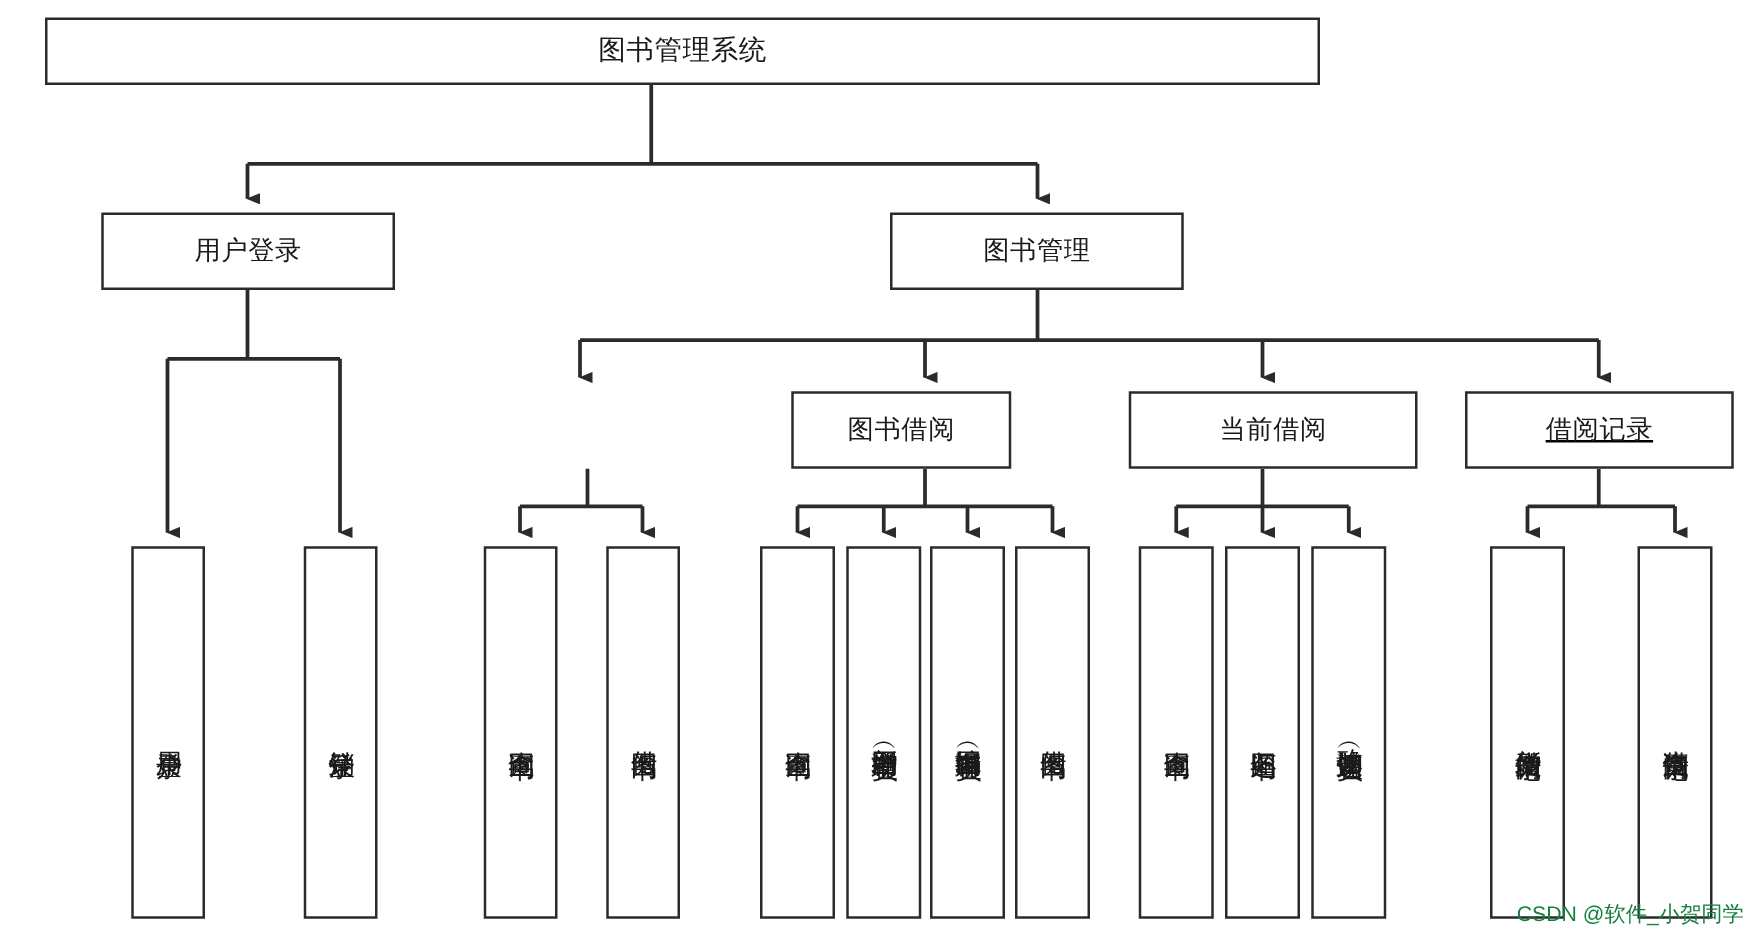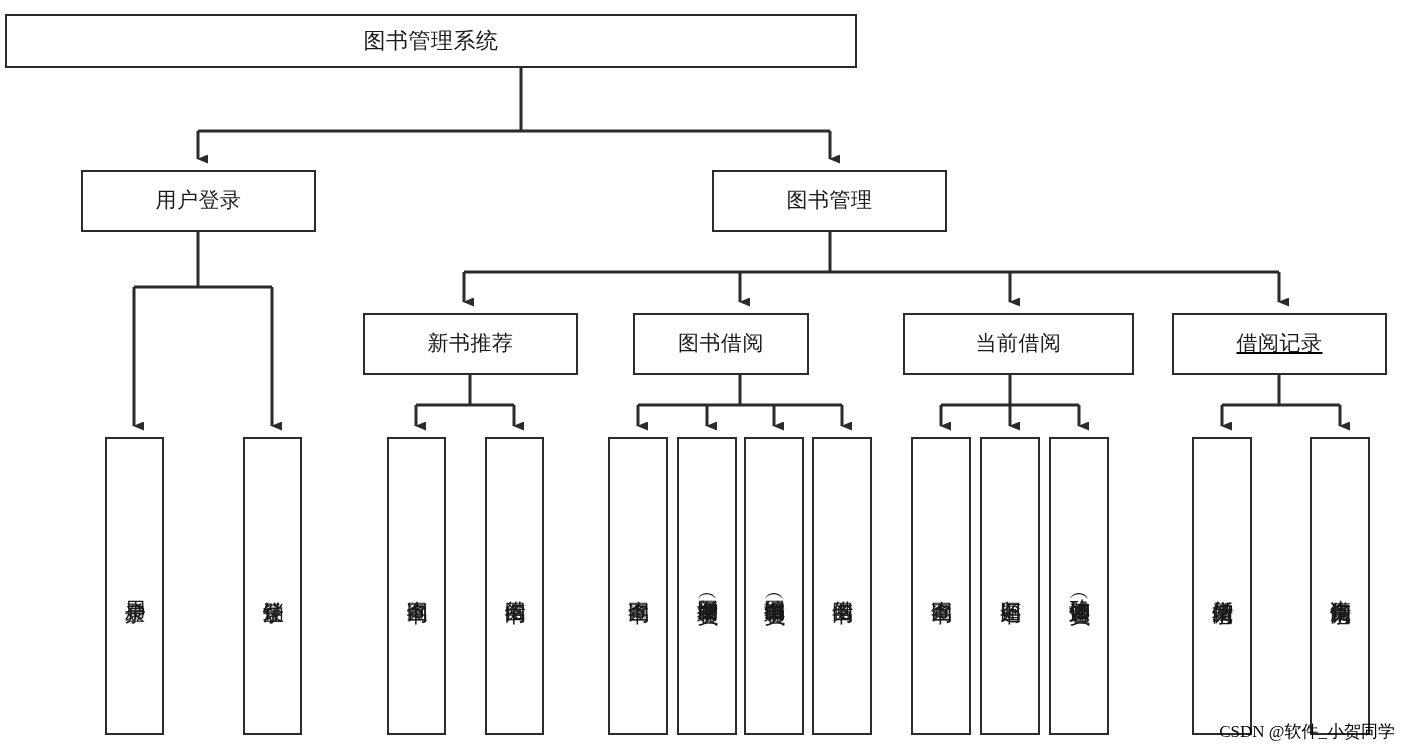--- a/index.html
+++ b/index.html
@@ -54,23 +54,23 @@
     font-size: 21px;
     letter-spacing: 1px;
   }
   .root-box .node-label {
     font-size: 22px;
   }
   #watermark {
     position: absolute;
     right: 10px;
     bottom: 4px;
-    font-family: Liberation Serif, serif;
+    font-family: Liberation Sans, sans-serif;
     font-size: 17px;
-    color: #000000;
+    color: #15803d;
     white-space: nowrap;
     user-select: none;
   }
 </style>
 </head>
 <body>
 
 <div id="diagram-root">
 
   <svg id="flow-svg" viewBox="0 0 1405 747">
@@ -117,34 +117,31 @@
       <path d="M 1010 405 L 1010 426" marker-end="url(#arrowhead)"></path>
       <path d="M 1079 405 L 1079 426" marker-end="url(#arrowhead)"></path>
 
       <path d="M 1279 375 L 1279 405"></path>
       <path d="M 1222 405 L 1340 405"></path>
       <path d="M 1222 405 L 1222 426" marker-end="url(#arrowhead)"></path>
       <path d="M 1340 405 L 1340 426" marker-end="url(#arrowhead)"></path>
     </g>
   </svg>
 
-  <div class="node-box horiz root-box" style="left:5px; top:14px; width:852px; height:54px;">
+  <div class="node-box horiz root-box" style="left:36px; top:14px; width:1020px; height:54px;">
     <span class="node-label">图书管理系统</span>
   </div>
 
   <div class="node-box horiz" style="left:81px; top:170px; width:235px; height:62px;">
     <span class="node-label">用户登录</span>
   </div>
   <div class="node-box horiz" style="left:712px; top:170px; width:235px; height:62px;">
     <span class="node-label">图书管理</span>
   </div>
 
-  <div class="node-box horiz" style="left:363px; top:313px; width:215px; height:62px;">
-    <span class="node-label">新书推荐</span>
-  </div>
   <div class="node-box horiz" style="left:633px; top:313px; width:176px; height:62px;">
     <span class="node-label">图书借阅</span>
   </div>
   <div class="node-box horiz" style="left:903px; top:313px; width:231px; height:62px;">
     <span class="node-label">当前借阅</span>
   </div>
   <div class="node-box horiz" style="left:1172px; top:313px; width:215px; height:62px;text-decoration:underline;">
     <span class="node-label">借阅记录</span>
   </div>
 

